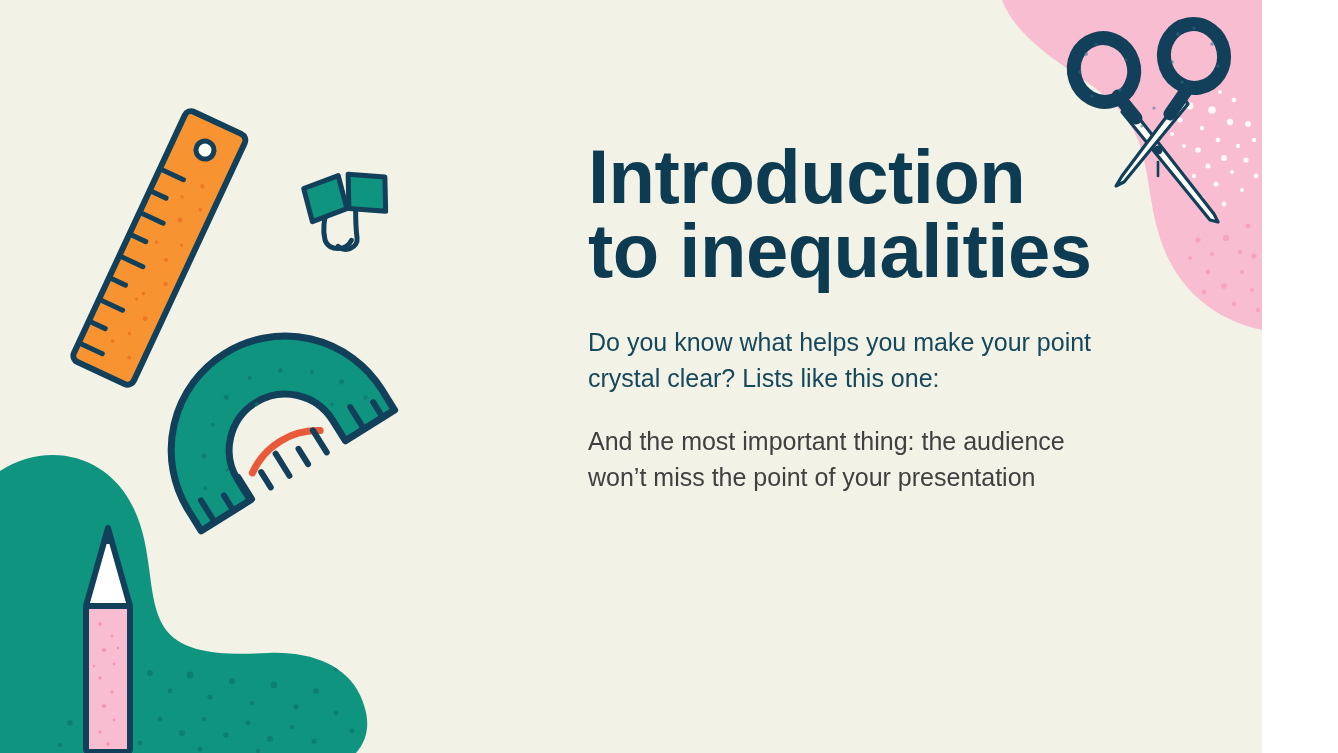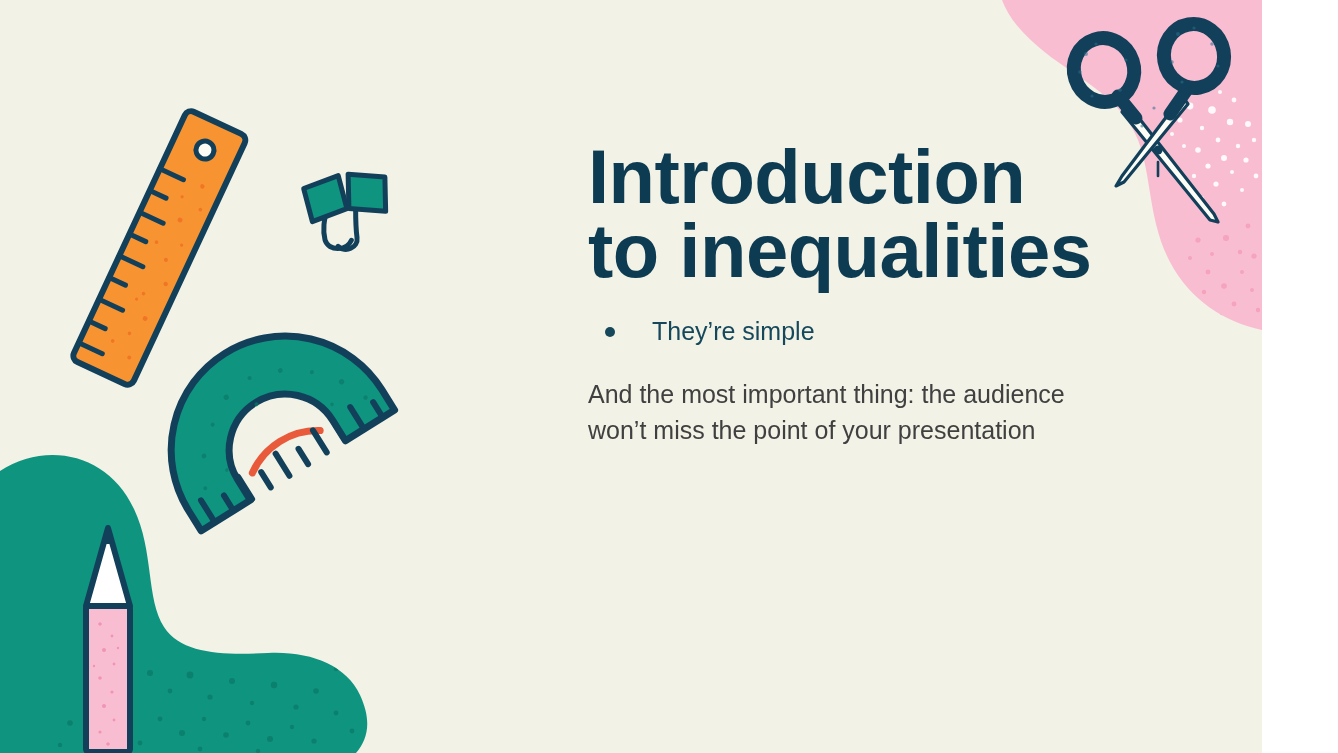--- a/index.html
+++ b/index.html
@@ -376,20 +376,21 @@
         <path d="M12,30 L48,22 L52,56 L16,64 Z" fill="#0f9480" stroke="#12405a" stroke-width="5" stroke-linejoin="round"></path>
 
         <path d="M58,22 L94,30 L90,64 L54,56 Z" fill="#0f9480" stroke="#12405a" stroke-width="5" stroke-linejoin="round"></path>
       </g>
     </svg>
   </div>
 
   <div id="text-column">
     <h1 id="slide-title">Introduction
 to inequalities</h1>
+    <p id="intro-paragraph">Do you know what helps you make your point
+crystal clear? Lists like this one:</p>
     <ul id="bullet-list">
-      <li>They’re simple</li>
     </ul>
     <p id="closing-paragraph">And the most important thing: the audience
 won’t miss the point of your presentation</p>
   </div>
 
 </div>
 
 </body></html>

